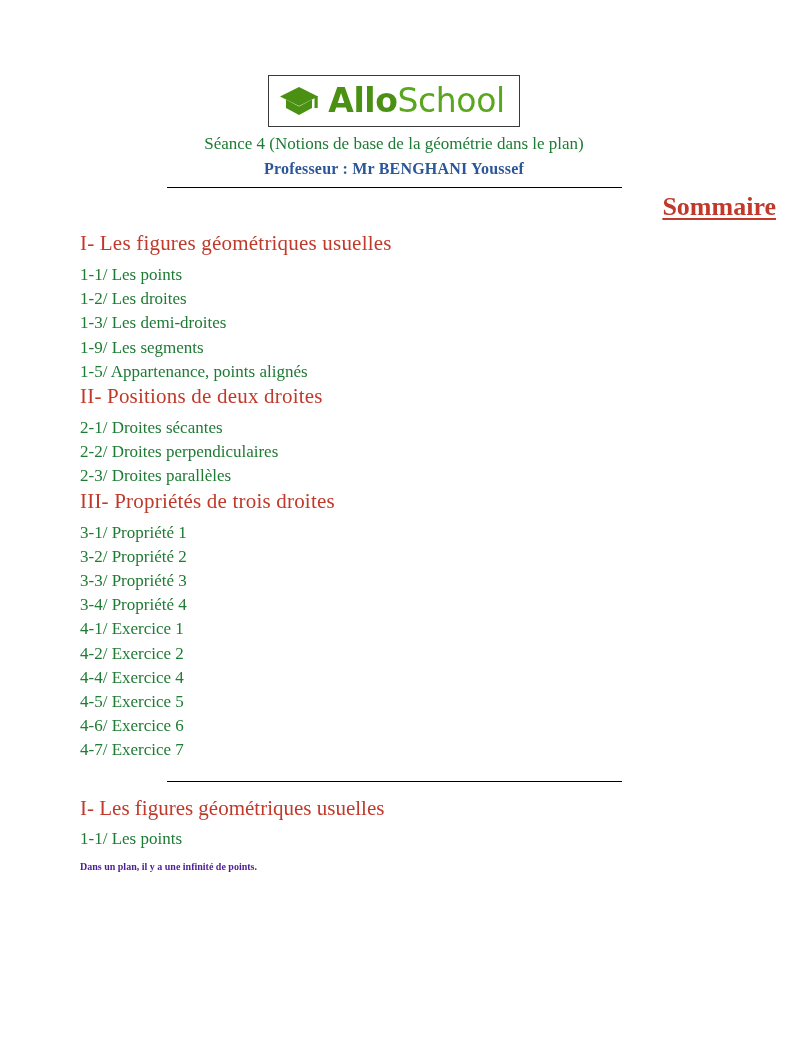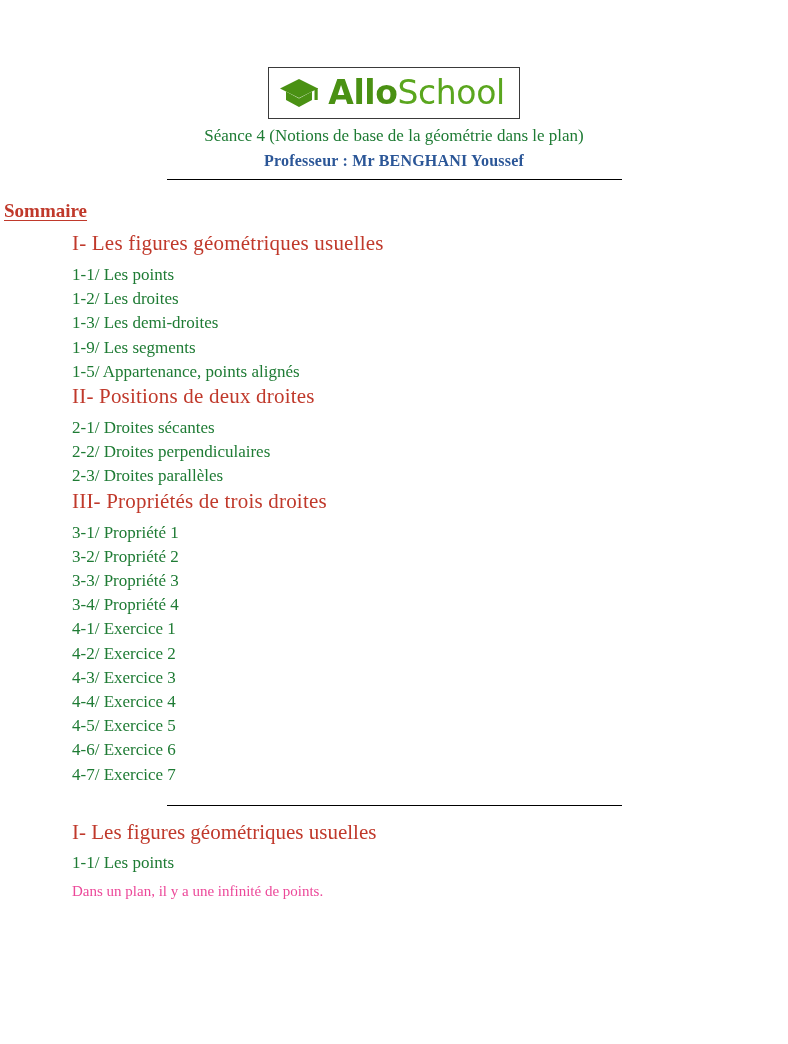--- a/index.html
+++ b/index.html
@@ -13,21 +13,21 @@
     font-family: "Liberation Serif", "DejaVu Serif", serif;
     color: #000000;
     position: relative;
     overflow: hidden;
   }
 
   .page {
     width: 788px;
     height: 788px;
     box-sizing: border-box;
-    padding: 4px;
+    padding: 12px;
     position: relative;
   }
 
   
   .logo-wrap {
     display: flex;
     justify-content: center;
     padding-top: 63px;
   }
   .logo-box {
@@ -93,27 +93,27 @@
     width: 455px;
     height: 0;
     border-top: 1.6px solid #000000;
     margin: 0 auto;
   }
   .rule-top { margin-top: 9px; }
   .rule-bottom { margin-top: 18px; }
 
   
   .sommaire {
-    text-align: left;
-    color: #c0392b;
-    font-weight: bold;
-    font-size: 19px;
+    text-align: right;
+    color: #c0392b;
+    font-weight: bold;
+    font-size: 26px;
     text-decoration: underline;
     text-underline-offset: 3px;
-    margin-top: 20px;
+    margin-top: 4px;
   }
 
   
   .content {
     padding-left: 68px;
     padding-right: 40px;
     margin-top: 9px;
   }
   .sec-head {
     color: #c0392b;
@@ -139,23 +139,23 @@
     margin-bottom: 8px;
     white-space: nowrap;
   }
   .body-sub {
     color: #1e7b34;
     font-size: 17px;
     margin-bottom: 9px;
     white-space: nowrap;
   }
   .body-para {
-    color: #ec4899;
-    font-size: 15px;
-    font-weight: normal;
+    color: #4c1d95;
+    font-size: 10px;
+    font-weight: bold;
     line-height: 18px;
   }
 </style>
 </head>
 <body>
 
 <div class="page">
 
   <div class="logo-wrap">
     <div class="logo-box">
@@ -197,21 +197,20 @@
       <div class="sec-head">III- Propriétés de trois droites</div>
       <div class="sub-item">3-1/ Propriété 1</div>
       <div class="sub-item">3-2/ Propriété 2</div>
       <div class="sub-item">3-3/ Propriété 3</div>
       <div class="sub-item">3-4/ Propriété 4</div>
     </div>
 
     <div>
       <div class="sub-item">4-1/ Exercice 1</div>
       <div class="sub-item">4-2/ Exercice 2</div>
-      <div class="sub-item">4-3/ Exercice 3</div>
       <div class="sub-item">4-4/ Exercice 4</div>
       <div class="sub-item">4-5/ Exercice 5</div>
       <div class="sub-item">4-6/ Exercice 6</div>
       <div class="sub-item">4-7/ Exercice 7</div>
     </div>
 
   </div>
 
   <div class="rule rule-bottom"></div>
 

